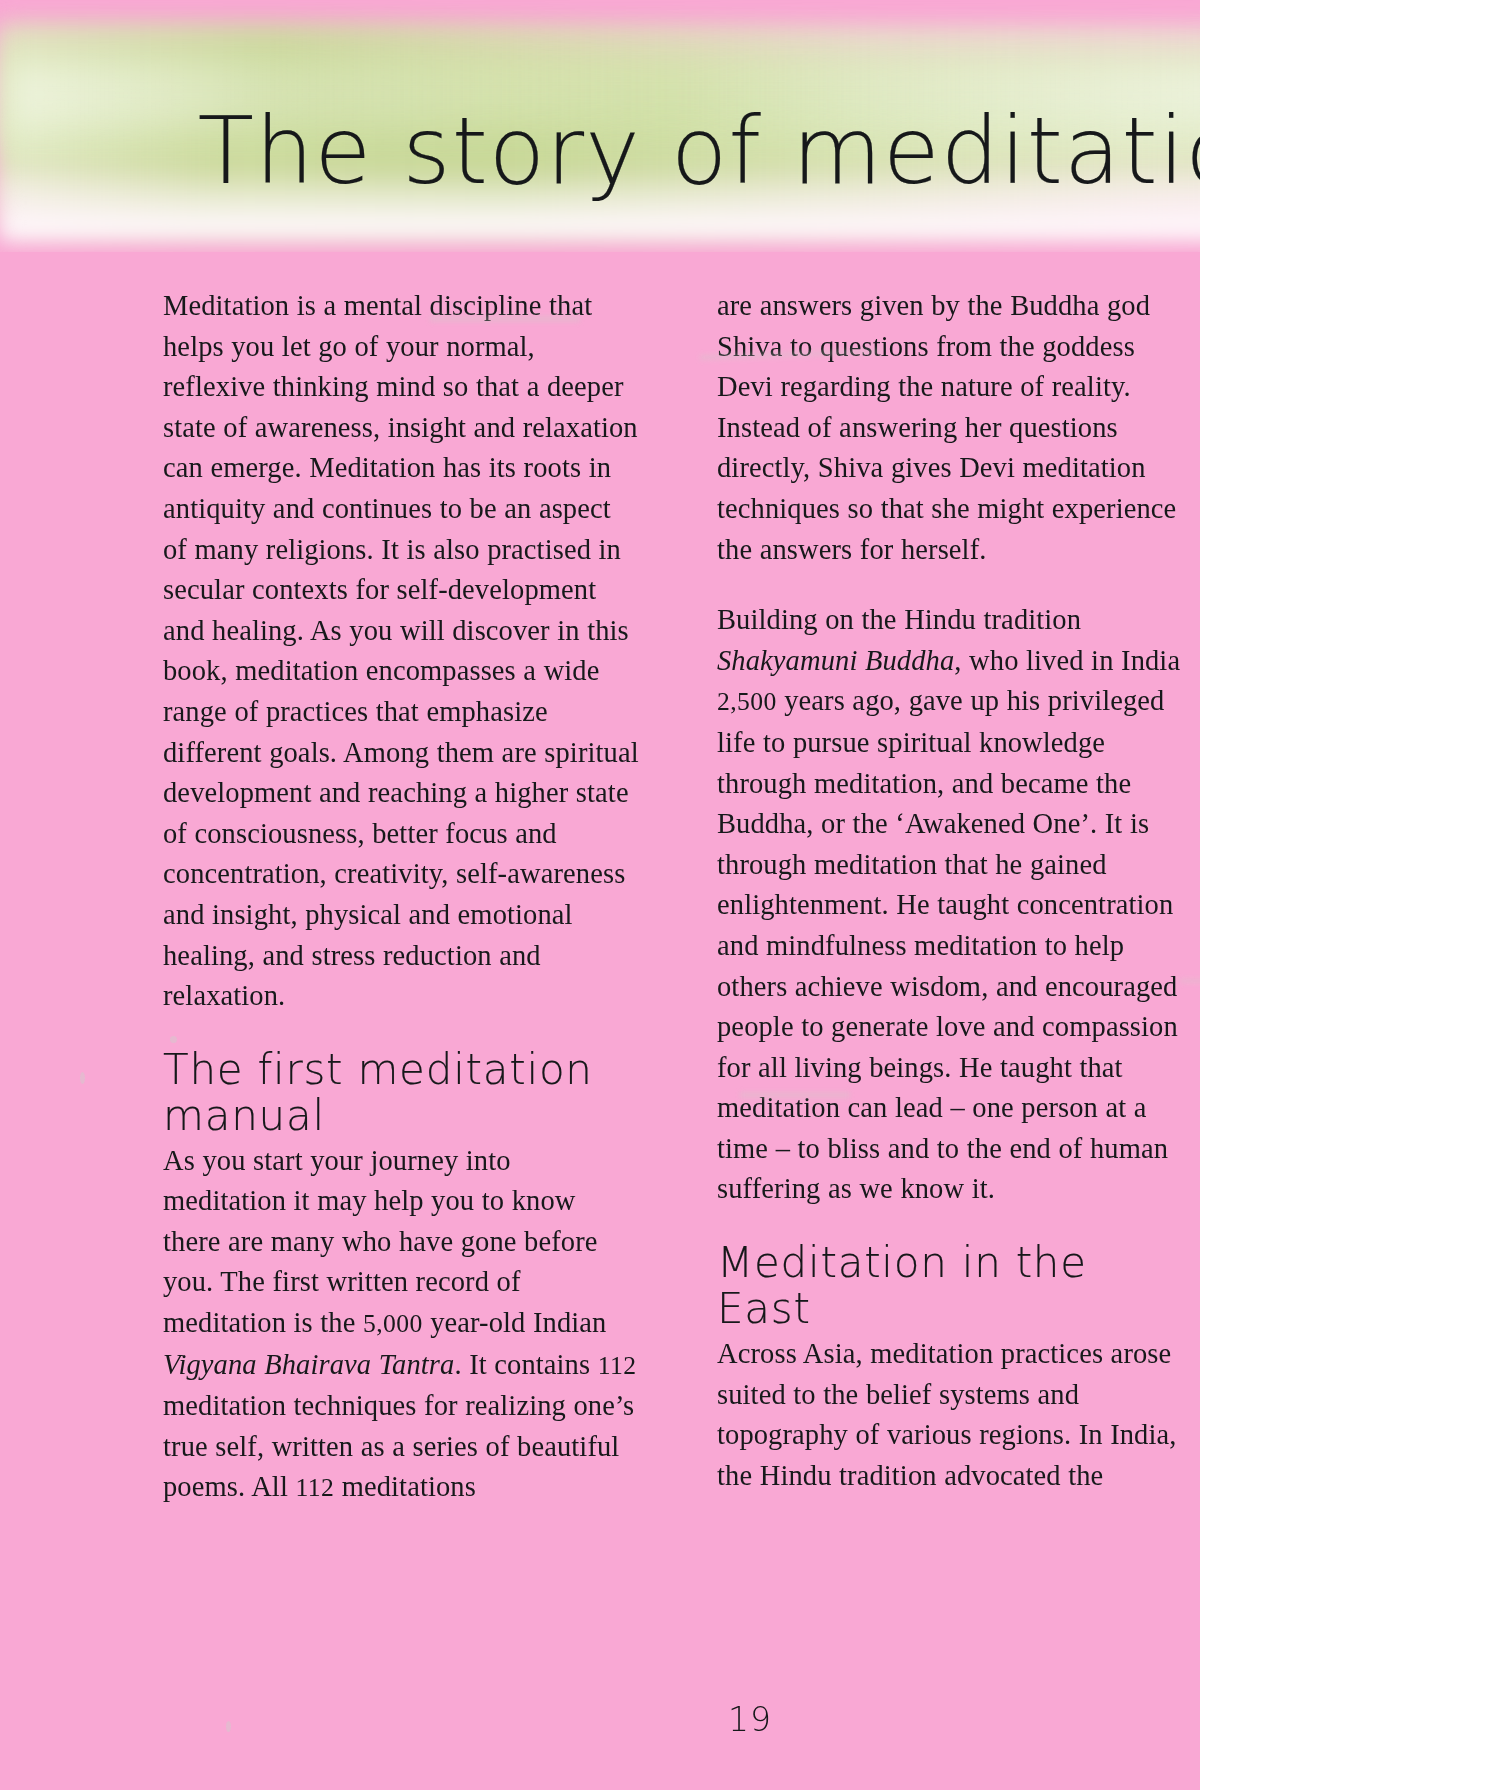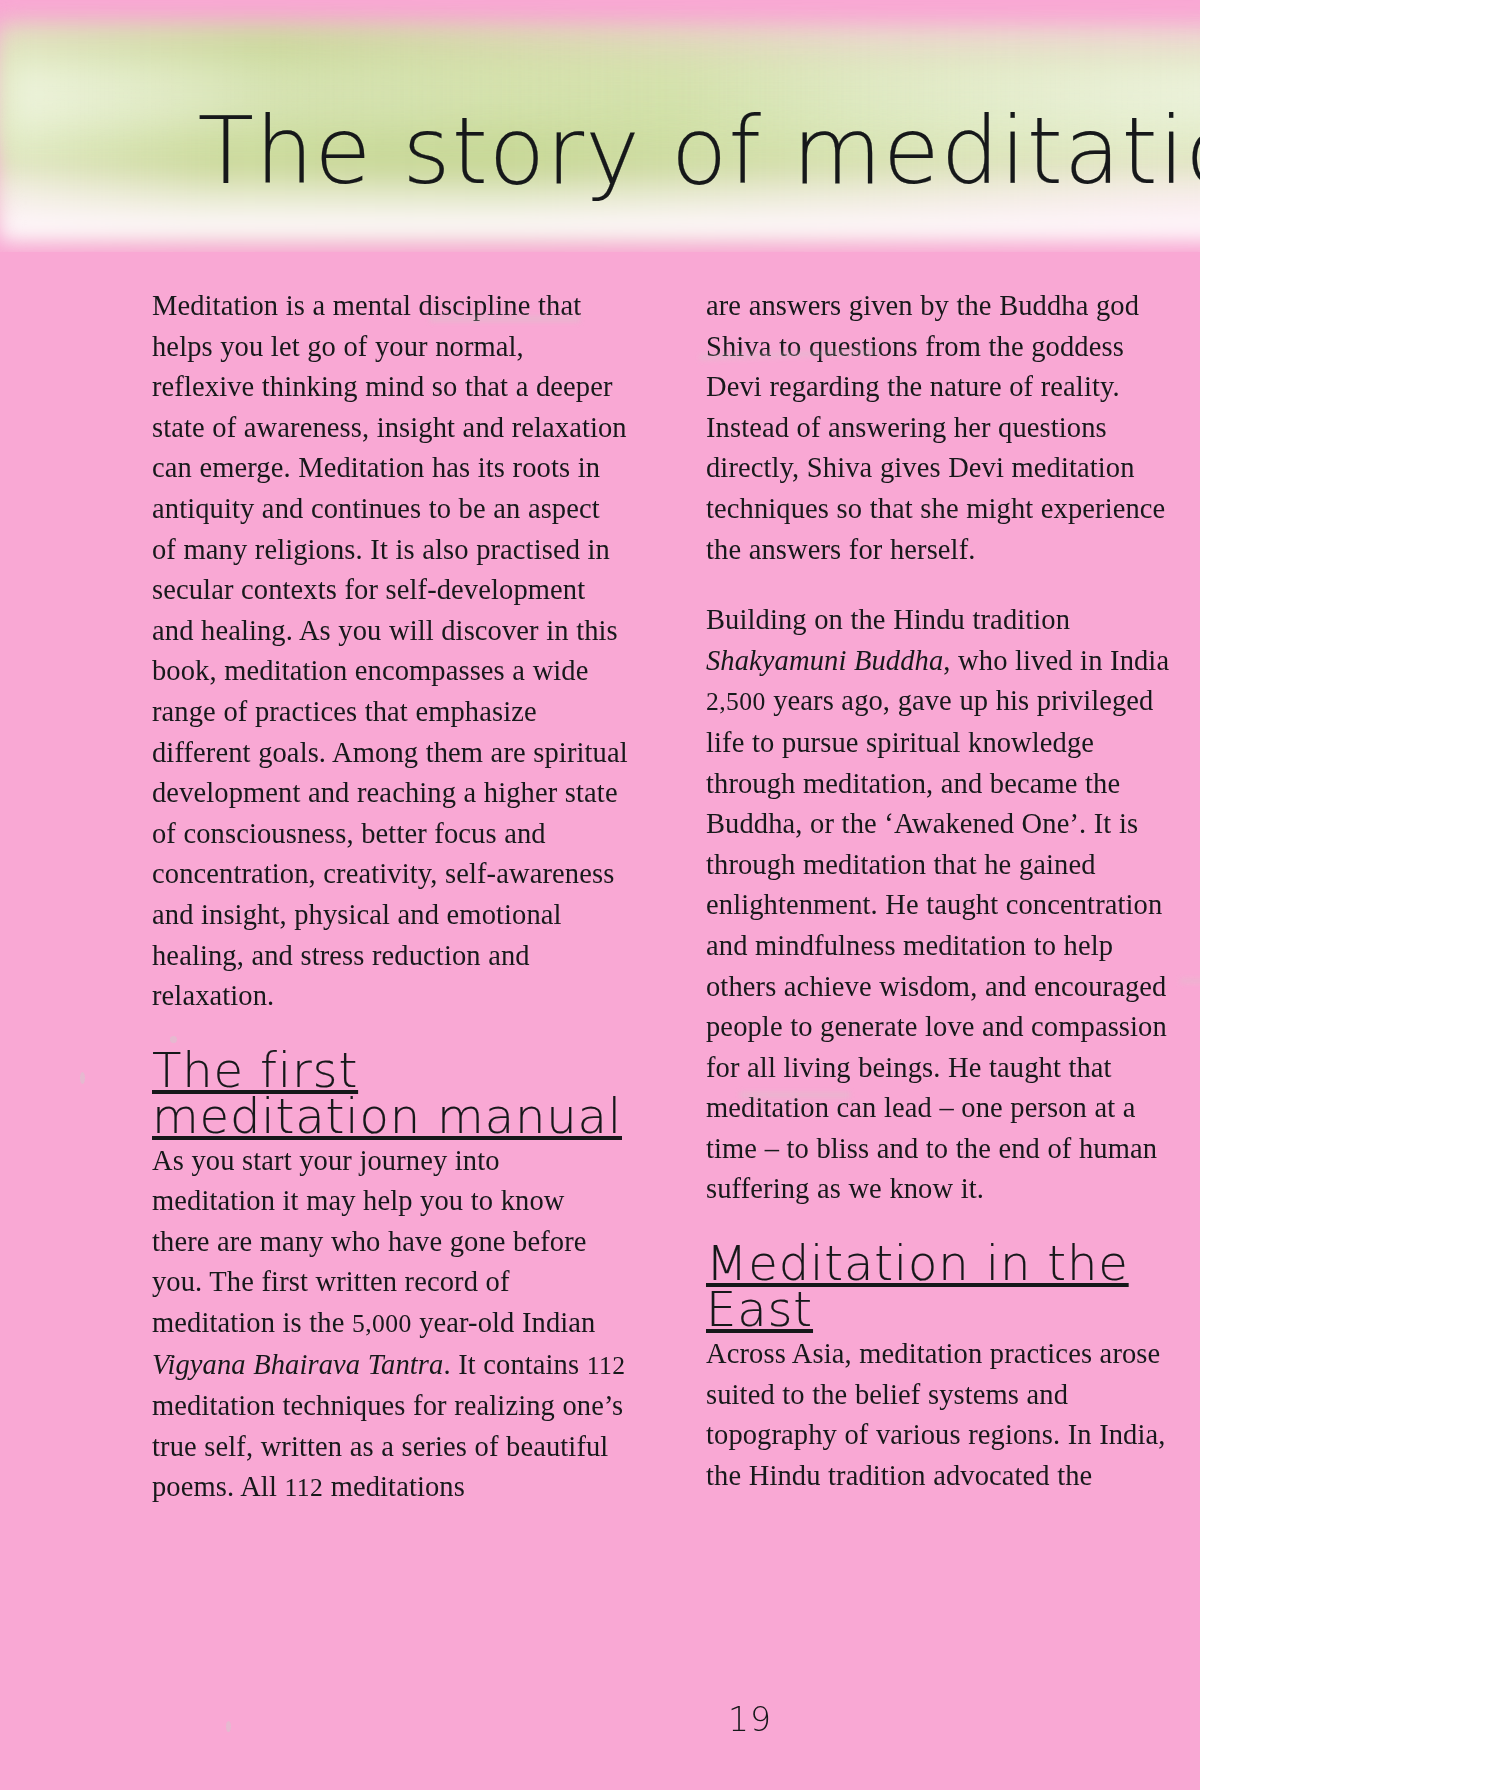--- a/index.html
+++ b/index.html
@@ -117,21 +117,21 @@
     font-size: 92px;
     line-height: 1.0;
     letter-spacing: 0.012em;
     -webkit-text-stroke: 0.2px #16181a;
     white-space: nowrap;
   }
 
   
   .columns {
     position: absolute;
-    left: 152px;
+    left: 163px;
     top: 286px;
     width: 1030px;
     display: flex;
     gap: 78px;
   }
   .col {
     width: 476px;
   }
 
   p.body {
@@ -139,25 +139,24 @@
     font-size: 28.5px;
     line-height: 40.6px;
     color: #17191b;
     text-align: left;
     letter-spacing: 0.004em;
     word-spacing: 0.01em;
   }
   p.body:last-child { margin-bottom: 0; font-family: Liberation Serif, serif; }
 
   .sec-head {
-    font-size: 48px;
+    font-size: 42px;
     line-height: 46px;
     margin: 6px 0 2px 0;
     letter-spacing: 0.018em;
-    text-decoration: underline;
     -webkit-text-stroke: 0.15px #16181a;
   }
 
   .it { font-style: italic; }
 
   
   .fig {
     font-size: 0.90em;
     letter-spacing: 0.015em;
   }

